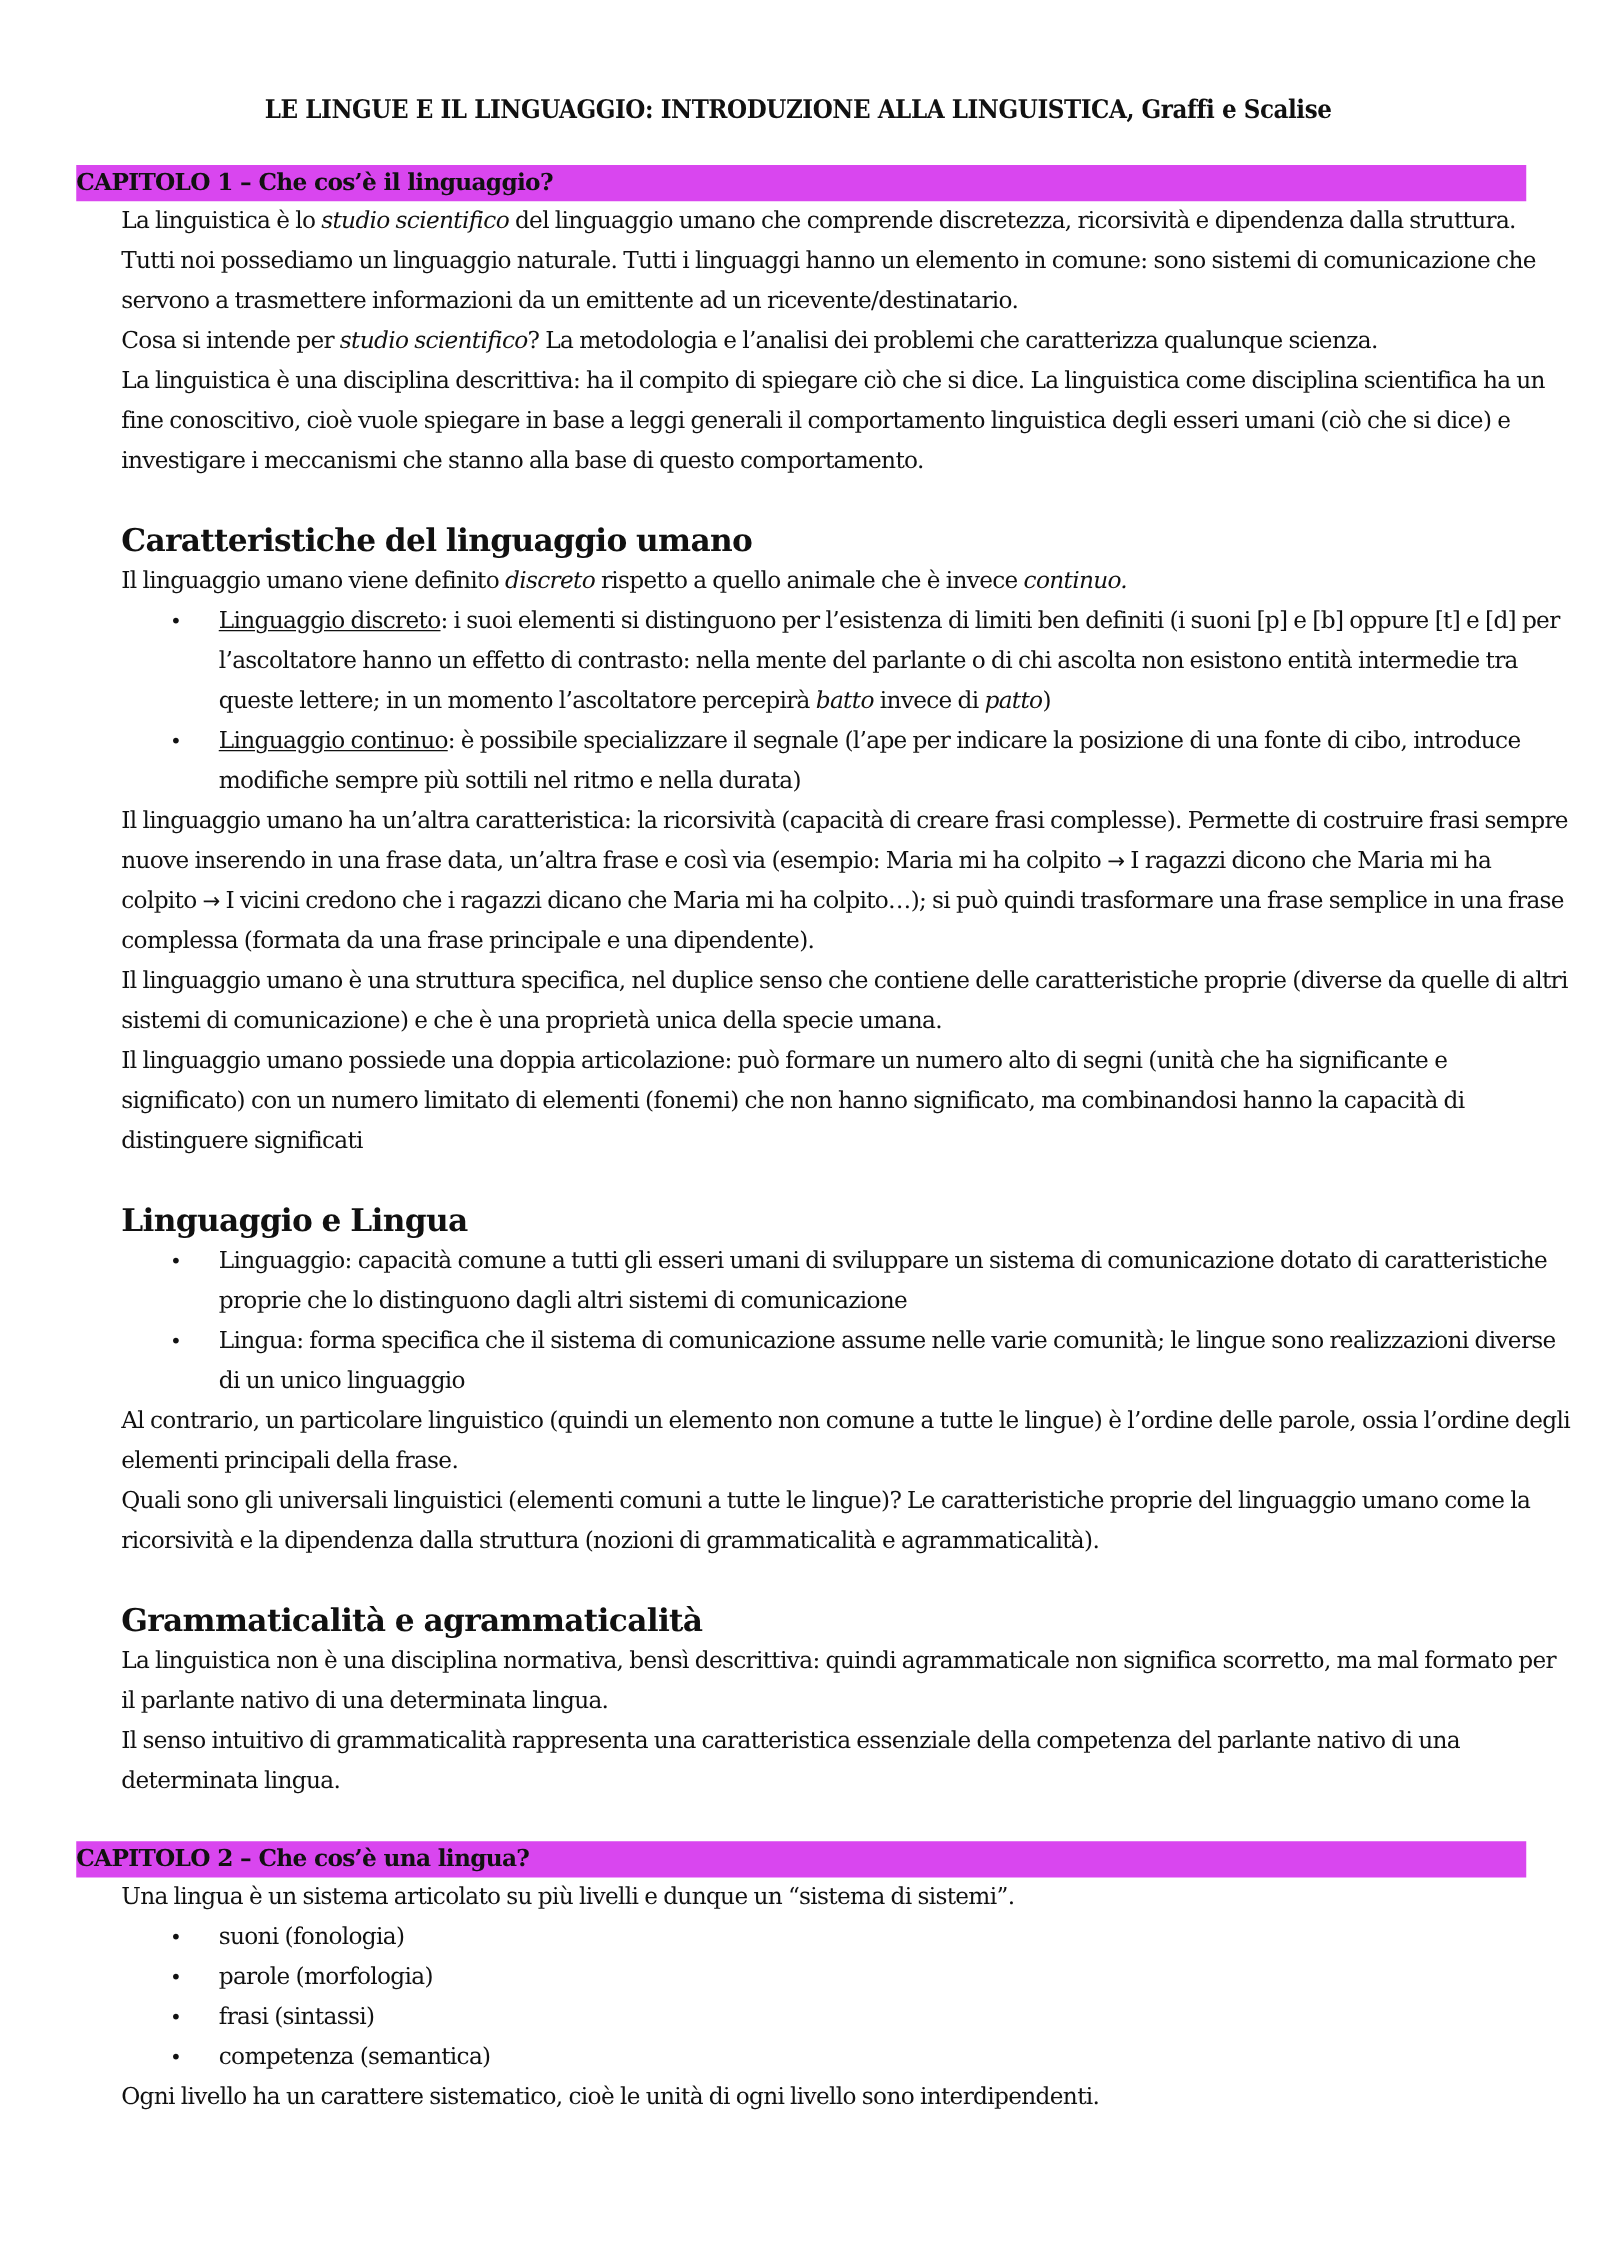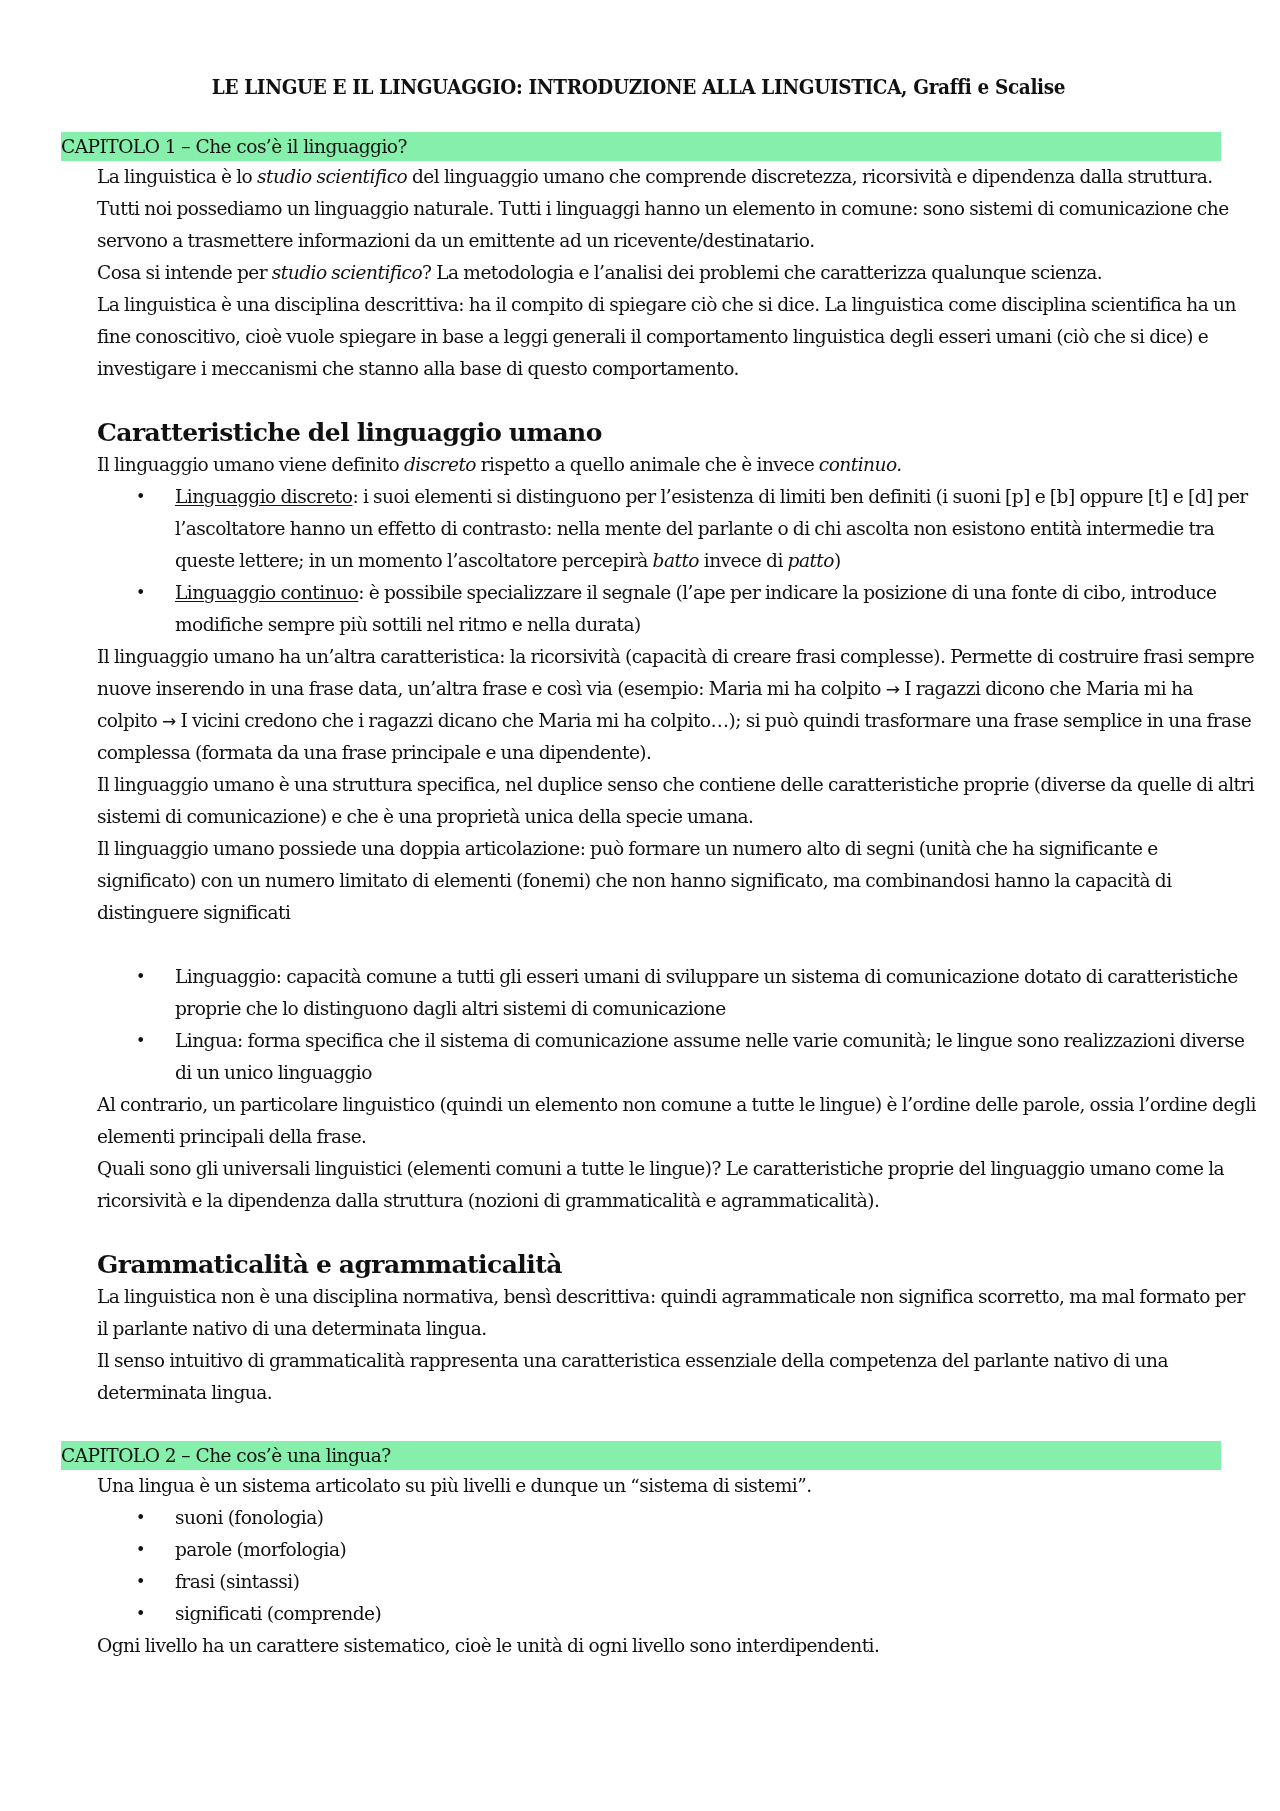--- a/index.html
+++ b/index.html
@@ -33,22 +33,22 @@
     }
     .text {
       font-size: 18.6px;
       line-height: 32px;
       letter-spacing: -0.55px;
       word-spacing: -0.6px;
       width: 1160px;
       margin-left: 36px;
     }
     .chapter {
-      background: #86efac;
-      font-weight: normal;
+      background: #d946ef;
+      font-weight: bold;
       font-size: 18.6px;
       line-height: 30px;
       height: 29px;
       letter-spacing: -0.55px;
       width: 1160px;
       padding: 0;
       margin: 0;
     }
     .section-heading {
       font-weight: bold;
@@ -117,20 +117,21 @@
       </li>
     </ul>
     <p><span>Il linguaggio umano ha un’altra caratteristica: la </span><b>ricorsività</b><span> (capacità di creare frasi complesse). Permette di costruire frasi sempre nuove inserendo in una frase data, un’altra frase e così via (esempio: Maria mi ha colpito </span><span class="arrow">→</span><span> I ragazzi dicono che Maria mi ha colpito </span><span class="arrow">→</span><span> I vicini credono che i ragazzi dicano che Maria mi ha colpito…); si può quindi trasformare una frase semplice in una frase complessa (formata da una frase principale e una dipendente).</span></p>
     <p>Il linguaggio umano è una struttura specifica, nel duplice senso che contiene delle caratteristiche proprie (diverse da quelle di altri sistemi di comunicazione) e che è una proprietà unica della specie umana.</p>
     <p><span>Il linguaggio umano possiede una </span><b>doppia articolazione</b><span>: può formare un numero alto di segni (unità che ha significante e significato) con un numero limitato di elementi (fonemi) che non hanno significato, ma combinandosi hanno la capacità di distinguere significati</span></p>
   </div>
 
   <div class="gap"></div>
 
   <div class="text">
+    <p class="section-heading">Linguaggio e Lingua</p>
     <ul class="bullets">
       <li>
         <span class="bullet">•</span>
         <span>Linguaggio: capacità comune a tutti gli esseri umani di sviluppare un sistema di comunicazione dotato di caratteristiche proprie che lo distinguono dagli altri sistemi di comunicazione</span>
       </li>
       <li>
         <span class="bullet">•</span>
         <span>Lingua: forma specifica che il sistema di comunicazione assume nelle varie comunità; le lingue sono realizzazioni diverse di un unico linguaggio</span>
       </li>
     </ul>
@@ -148,18 +149,18 @@
 
   <div class="gap"></div>
 
   <div class="chapter">CAPITOLO 2 – Che cos’è una lingua?</div>
   <div class="text">
     <p>Una lingua è un sistema articolato su più livelli e dunque un “sistema di sistemi”.</p>
     <ul class="bullets">
       <li><span class="bullet">•</span><span>suoni (fonologia)</span></li>
       <li><span class="bullet">•</span><span>parole (morfologia)</span></li>
       <li><span class="bullet">•</span><span>frasi (sintassi)</span></li>
-      <li><span class="bullet">•</span><span>significati (comprende)</span></li>
+      <li><span class="bullet">•</span><span>competenza (semantica)</span></li>
     </ul>
     <p>Ogni livello ha un carattere sistematico, cioè le unità di ogni livello sono interdipendenti.</p>
   </div>
 
 </div>
 
 </body></html>

